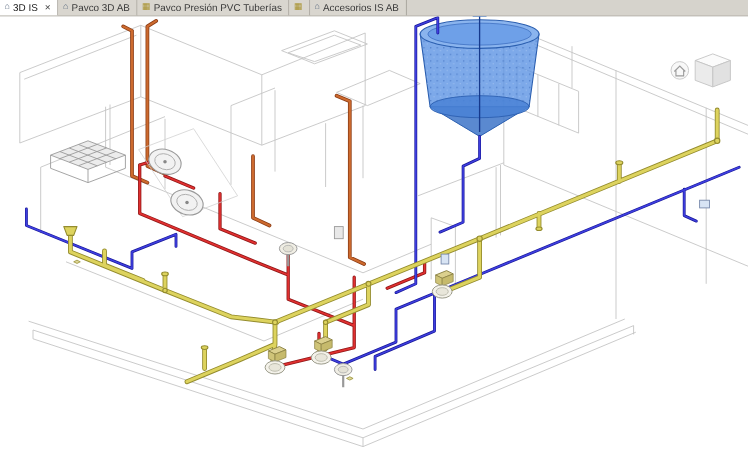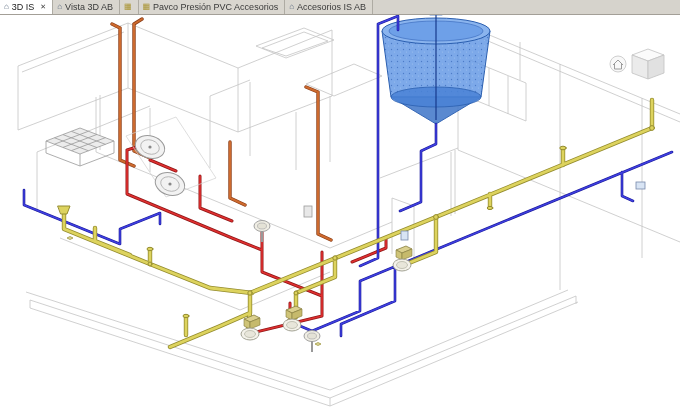--- a/index.html
+++ b/index.html
@@ -35,30 +35,30 @@
 <div class="tab-bar">
 
   <div class="tab active">
     <span class="tab-icon icon-view3d">⌂</span>
     <span>3D IS</span>
     <span class="tab-close">✕</span>
   </div>
 
   <div class="tab">
     <span class="tab-icon icon-view3d">⌂</span>
-    <span>Vista 3D AB</span>
+    <span>Pavco 3D AB</span>
   </div>
 
   <div class="tab">
     <span class="tab-icon icon-schedule">▦</span>
+    <span>Pavco Presión PVC Tuberías</span>
   </div>
 
   <div class="tab">
     <span class="tab-icon icon-schedule">▦</span>
-    <span>Pavco Presión PVC Accesorios</span>
   </div>
 
   <div class="tab">
     <span class="tab-icon icon-view3d">⌂</span>
     <span>Accesorios IS AB</span>
   </div>
 
   <div class="tab-spacer"></div>
 </div>
 

